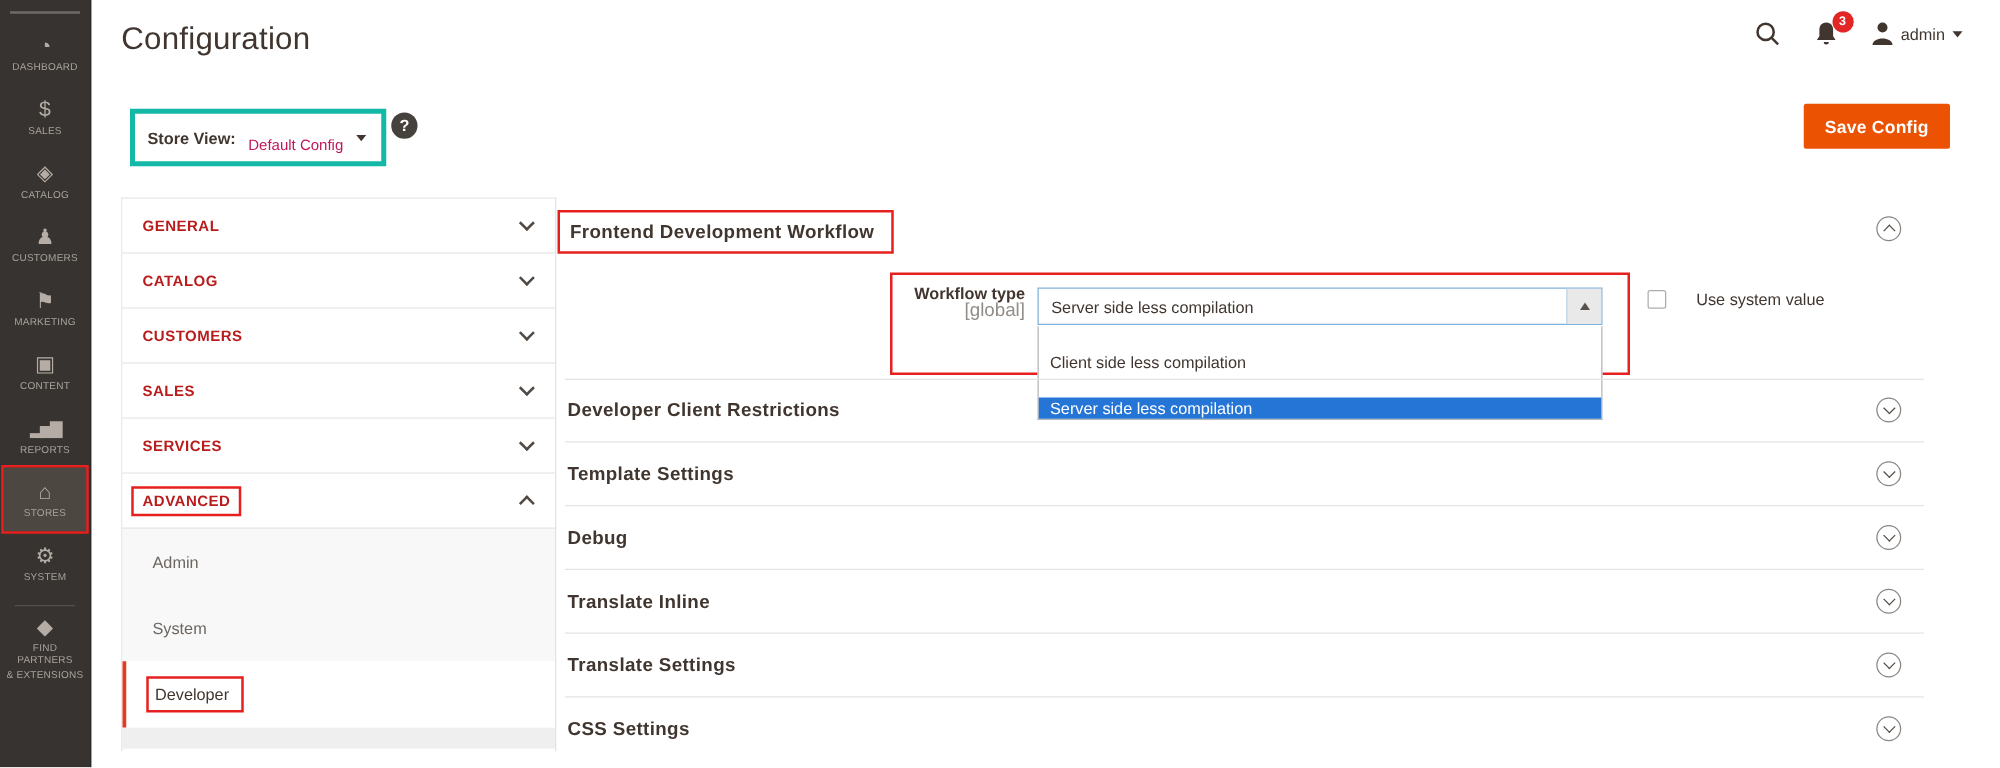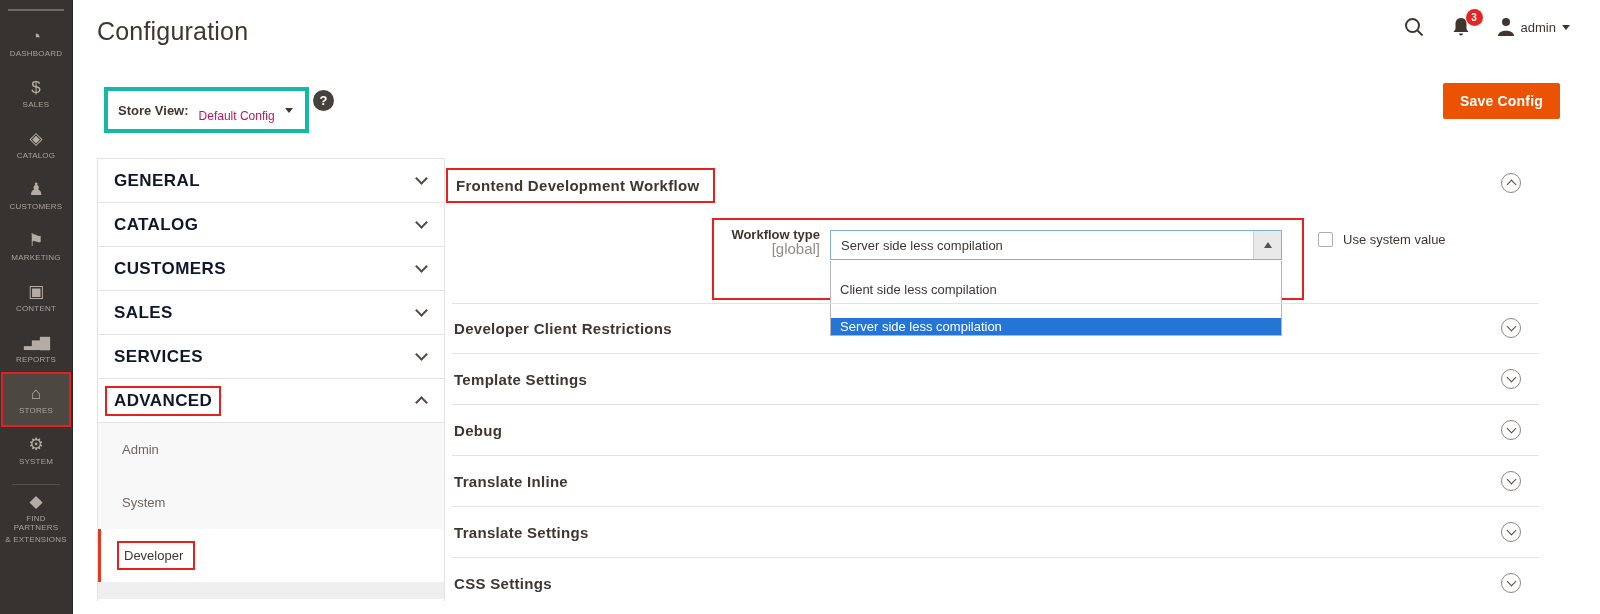--- a/index.html
+++ b/index.html
@@ -33,21 +33,21 @@
   .toolbar { position:absolute; left:74px; top:62px; right:0; height:78px; background:#fff; }
   .storeview-box { position:absolute; left:30px; top:25px; border:4px solid #14b8a6; padding:6px 12px 6px 10px; display:flex; align-items:center; gap:10px; cursor:pointer; }
   .storeview-label { font-size:13px; font-weight:bold; color:#41362f; }
   .storeview-value { font-size:12px; color:#be185d;margin-top:12px; }
   .help-icon { position:absolute; left:239px; top:28px; width:21px; height:21px; border-radius:50%; background:#45413d; color:#fff; font-size:13px; font-weight:bold; display:flex; align-items:center; justify-content:center; cursor:pointer; }
   .save-btn { position:absolute; right:40px; top:21px; background:#eb5202; color:#fff; border:none; font-family:inherit; font-size:14px; font-weight:bold; padding:10px 17px; border-radius:2px; cursor:pointer; letter-spacing:.2px; }
 
   
   .config-nav { position:absolute; left:97px; top:158px; width:348px; height:443px; background:#fff; border:1px solid #e3e3e3; border-bottom:none; }
   .acc-row { position:relative; height:44px; display:flex; align-items:center; justify-content:space-between; padding:0 18px 0 16px; border-bottom:1px solid #e3e3e3; cursor:pointer; background:#fff; }
-  .acc-label { font-size:17px; font-weight:bold; letter-spacing:.4px; color:#0f172a; }
+  .acc-label { font-size:12px; font-weight:bold; letter-spacing:.4px; color:#b91c1c; }
   .acc-label.red-wrap { border:2px solid #e6201f; padding:3px 7px; margin-left:-9px; }
   .chev { width:9px; height:9px; border-right:2px solid #514943; border-bottom:2px solid #514943; transform:rotate(45deg); margin-top:-4px; }
   .chev.up { transform:rotate(-135deg); margin-top:4px; }
   .subnav { background:#f8f8f8; }
   .sub-row { position:relative; height:53px; display:flex; align-items:center; padding-left:24px; font-size:13px; color:#6d6archive65; color:#6d6660; cursor:pointer; }
   .sub-row.active { background:#fff; color:#41362f; border-left:3px solid #e23b22; padding-left:21px; }
   .sub-row.active .sub-label { border:2px solid #e6201f; padding:5px 10px 5px 5px; margin-left:-5px; }
   .nav-bottom-strip { height:17px; background:#efefef; }
 
   
@@ -62,21 +62,21 @@
   .field-label-col { position:absolute; left:266px; top:69px; width:102px; text-align:right; }
   .field-label { font-size:13px; font-weight:bold; color:#41362f; line-height:15px; }
   .field-scope { font-size:15px; color:#918c88; line-height:13px; }
   .wf-select { position:absolute; left:378px; top:72px; width:452px; height:30px; border:1px solid #7fb1dc; background:#fff; cursor:pointer; }
   .wf-select .sel-text { position:absolute; left:10px; top:7px; font-size:13px; color:#41362f; }
   .sel-arrow-btn { position:absolute; right:0; top:0; width:28px; height:28px; background:#e9e9e9; border-left:1px solid #bcd4e8; display:flex; align-items:center; justify-content:center; cursor:pointer; }
   .sel-arrow-btn .tri-up { width:0; height:0; border-left:4px solid transparent; border-right:4px solid transparent; border-bottom:6px solid #57524e; }
   .wf-options { position:absolute; left:378px; top:103px; width:452px; background:#fff; border:1px solid #b5b5b5; border-top:none; }
   .wf-option { height:17px; display:flex; align-items:center; padding-left:9px; font-size:13px; color:#41362f; cursor:pointer;margin-top:20px; }
   .wf-option.highlight { background:#2575d7; color:#fff; }
-  .sysval-wrap { position:absolute; left:866px; top:74px; display:flex; align-items:center; gap:10px; }
+  .sysval-wrap { position:absolute; left:866px; top:74px; display:flex; align-items:center; gap:24px; }
   .checkbox { width:15px; height:15px; border:1px solid #adadad; border-radius:2px; background:#fff; cursor:pointer; }
   .sysval-label { font-size:13px; color:#41362f; }
 
   .content-divider { position:absolute; left:0; top:145px; width:100%; height:1px; background:#e3e3e3; }
   .collapse-rows { position:absolute; left:0; top:145px; width:100%; }
   .collapse-row { position:relative; height:51px; border-bottom:1px solid #e3e3e3; display:flex; align-items:center; cursor:pointer; }
   .collapse-row:last-child { border-bottom:none; }
   .collapse-title { font-size:15px; font-weight:600; letter-spacing:.3px; color:#41362f; padding-left:2px; }
   .row-chev { right:18px; top:15px; }
 </style>

